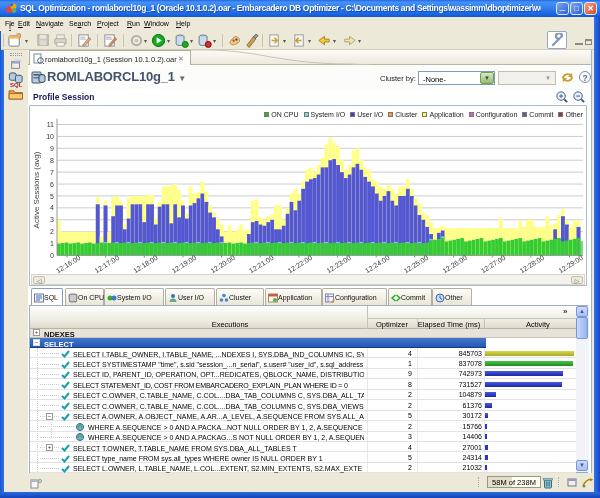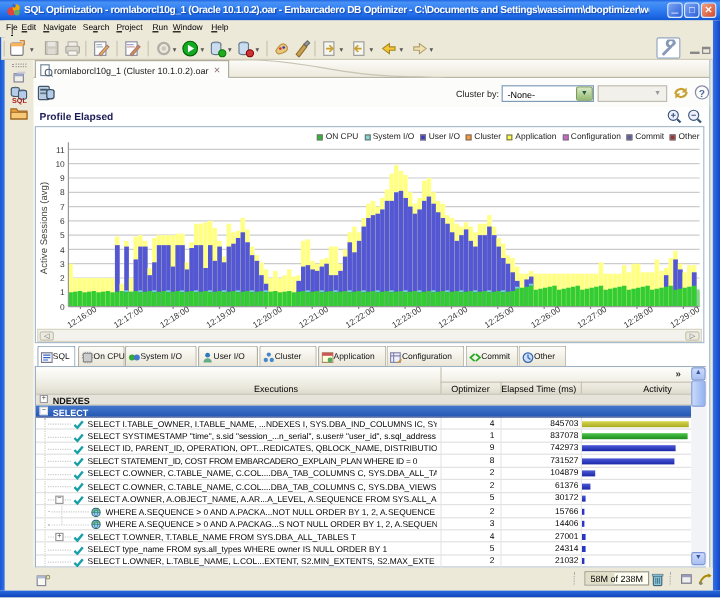--- a/index.html
+++ b/index.html
@@ -175,51 +175,52 @@
     </svg>
 </div>
 <div class="abs" id="editor">
   <div class="abs" id="tabbar"></div>
   <div class="abs" id="edtab">
     <svg class="abs" style="left:3px;top:2px" width="11" height="11" viewBox="0 0 11 11">
         <rect x="1" y="1" width="7" height="9" fill="#fff" stroke="#789"></rect>
         <circle cx="7.5" cy="7.5" r="2.8" fill="none" stroke="#567"></circle>
         <line x1="9.5" y1="9.5" x2="11" y2="11" stroke="#567"></line>
       </svg>
-    <span class="abs" style="left:15px;top:3.5px">romlaborcl10g_1 (Cluster 10.1.0.2).oar</span>
+    <span class="abs" style="left:15px;top:3.5px">romlaborcl10g_1 (Session 10.1.0.2).oar</span>
     <span class="abs" style="left:148px;top:3.5px;color:#977;font-size:7px">✕</span>
   </div>
   <svg class="abs" style="left:163px;top:0px" width="180" height="15">
       <path d="M0 0 L20 0 C70 1 90 14 160 14 L180 15" stroke="#c8c4b4" fill="none"></path>
     </svg>
   <div class="abs" id="viewhead">
     <svg class="abs" style="left:3px;top:4px" width="15" height="15" viewBox="0 0 15 15">
         <rect x="1" y="2" width="9" height="11" rx="1" fill="#b8cce4" stroke="#456"></rect>
         <rect x="2.5" y="4" width="6" height="1.5" fill="#456"></rect>
         <rect x="2.5" y="7" width="6" height="1.5" fill="#678"></rect>
         <ellipse cx="11" cy="6" rx="3" ry="1.4" fill="#9cb8dc" stroke="#345"></ellipse>
         <path d="M8 6 v5 a3 1.4 0 0 0 6 0 v-5" fill="#b4cce8" stroke="#345"></path>
       </svg>
+    <span class="abs" id="bigname">ROMLABORCL10g_1 <span style="font-size:8px;color:#667">▼</span></span>
     <span class="abs" style="left:352px;top:8px;font-size:7.5px;color:#222">Cluster by:</span>
     <div class="abs" style="left:390px;top:5px;width:77px;height:14px;background:#fff;border:1px solid #7f9db9;font-size:7.5px">
       <span class="abs" style="left:4px;top:2.5px">-None-</span>
       <div class="abs" style="left:61px;top:0px;width:14px;height:12px;background:linear-gradient(180deg,#d8e8c4,#96bc74);border:1px solid #7a9a55;border-radius:2px;color:#254;font-size:6px;text-align:center;line-height:11px">▼</div>
     </div>
     <div class="abs" style="left:470px;top:5px;width:58px;height:14px;background:#f1f0ea;border:1px solid #c0beb2;font-size:7px;color:#999">
       <div class="abs" style="left:46px;top:3px;font-size:6px">▼</div>
     </div>
     <svg class="abs" style="left:532px;top:4px" width="15" height="15" viewBox="0 0 16 16">
         <path d="M3 9 a5 5 0 0 1 9 -2.5" stroke="#c8a030" stroke-width="2" fill="none"></path>
         <path d="M13 3 l0 4.5 -4.5 0z" fill="#c8a030"></path>
         <path d="M13 7 a5 5 0 0 1 -9 2.5" stroke="#c8a030" stroke-width="2" fill="none"></path>
         <path d="M3 13 l0 -4.5 4.5 0z" fill="#c8a030"></path>
       </svg>
     <div class="abs" style="left:551px;top:5px;width:12px;height:12px;border-radius:7px;border:1px solid #88a;color:#469;font-size:8.5px;font-weight:bold;text-align:center;line-height:12px">?</div>
   </div>
-  <div class="abs" id="profsess">Profile Elapsed</div>
+  <div class="abs" id="profsess">Profile Session</div>
   <svg class="abs" style="left:527px;top:40px" width="14" height="14" viewBox="0 0 15 15">
       <circle cx="6.5" cy="6.5" r="4.5" fill="#eef" stroke="#357"></circle>
       <line x1="10" y1="10" x2="13" y2="13" stroke="#357" stroke-width="2"></line>
       <line x1="4.5" y1="6.5" x2="8.5" y2="6.5" stroke="#357"></line>
       <line x1="6.5" y1="4.5" x2="6.5" y2="8.5" stroke="#357"></line>
     </svg>
   <svg class="abs" style="left:544px;top:40px" width="14" height="14" viewBox="0 0 15 15">
       <circle cx="6.5" cy="6.5" r="4.5" fill="#eef" stroke="#357"></circle>
       <line x1="10" y1="10" x2="13" y2="13" stroke="#357" stroke-width="2"></line>
       <line x1="4.5" y1="6.5" x2="8.5" y2="6.5" stroke="#357"></line>
@@ -1097,29 +1098,29 @@
 <div class="abs" id="tablewrap">
 <div class="abs" style="left:0;top:0;width:559px;height:23px;background:linear-gradient(180deg,#fefefc,#eceadf 70%,#dedbcd);border-bottom:1px solid #b8b5a6"></div>
 <div class="abs" style="left:337px;top:0;width:1px;height:23px;background:#c6c3b4"></div>
 <div class="abs" style="left:337px;top:11.5px;width:222px;height:1px;background:#c6c3b4"></div>
 <div class="abs" style="left:387px;top:11.5px;width:1px;height:11.5px;background:#c6c3b4"></div>
 <div class="abs" style="left:454px;top:11.5px;width:1px;height:11.5px;background:#c6c3b4"></div>
 <div class="abs" style="left:533px;top:1px;font-size:8px;font-weight:bold;color:#333">»</div>
 <div class="abs" style="left:70px;top:14px;width:260px;text-align:center;font-size:7.5px">Executions</div>
 <div class="abs" style="left:337px;top:14px;width:50px;text-align:center;font-size:7.5px">Optimizer</div>
 <div class="abs" style="left:387px;top:14px;width:64px;text-align:center;font-size:7.5px">Elapsed Time (ms) <span style="font-size:6px;color:#666">▾</span></div>
-<div class="abs" style="left:472px;top:14px;width:92px;text-align:center;font-size:7.5px">Activity</div>
+<div class="abs" style="left:462px;top:14px;width:92px;text-align:center;font-size:7.5px">Activity</div>
 <div class="abs" style="left:337px;top:23px;width:1px;height:144px;background:#e8e8e8"></div>
 <div class="abs" style="left:387px;top:23px;width:1px;height:144px;background:#e8e8e8"></div>
 <div class="abs" style="left:454px;top:23px;width:1px;height:144px;background:#e8e8e8"></div>
 <div class="abs" style="left:0;top:23px;width:546px;height:9px;background:#e6e4da;border-bottom:1px solid #c8c5b8">
         <span class="abs" style="left:3px;top:0px;width:7px;height:7px;border:1px solid #999;background:#fff;font-size:6px;line-height:5px;text-align:center;color:#333">+</span>
         <span class="abs" style="left:14px;top:1px;font-weight:bold;font-size:7.5px;color:#111">NDEXES</span>
       </div>
-<div class="abs" style="left:0;top:32px;width:546px;height:10px;background:linear-gradient(180deg,#4477cc,#2458b4);border-bottom:1px solid #1a3a88">
+<div class="abs" style="left:0;top:32px;width:456px;height:10px;background:linear-gradient(180deg,#4477cc,#2458b4);border-bottom:1px solid #1a3a88">
         <span class="abs" style="left:3px;top:1px;width:7px;height:7px;border:1px solid #ddd;background:#fff;font-size:6px;line-height:5px;text-align:center;color:#333">−</span>
         <span class="abs" style="left:14px;top:1.5px;font-weight:bold;font-size:7.5px;color:#fff">SELECT</span>
       </div>
 <div class="abs" style="left:6.5px;top:42px;width:1px;height:126px;border-left:1px dotted #ccc"></div>
 <div class="abs" style="left:20.5px;top:110px;width:1px;height:21px;border-left:1px dotted #ccc"></div>
 <div class="abs" style="left:0;top:42.0px;width:546px;height:10.4px;border-bottom:1px solid #e2e2e2">
         <span class="abs" style="left:10px;top:5px;width:19px;border-top:1px dotted #ccc"></span>
         <svg class="abs" style="left:31px;top:2px" width="9" height="8" viewBox="0 0 9 8">
           <path d="M1 4 L3.5 6.5 8 1" stroke="#18a0a8" stroke-width="2" fill="none"></path>
         </svg>

